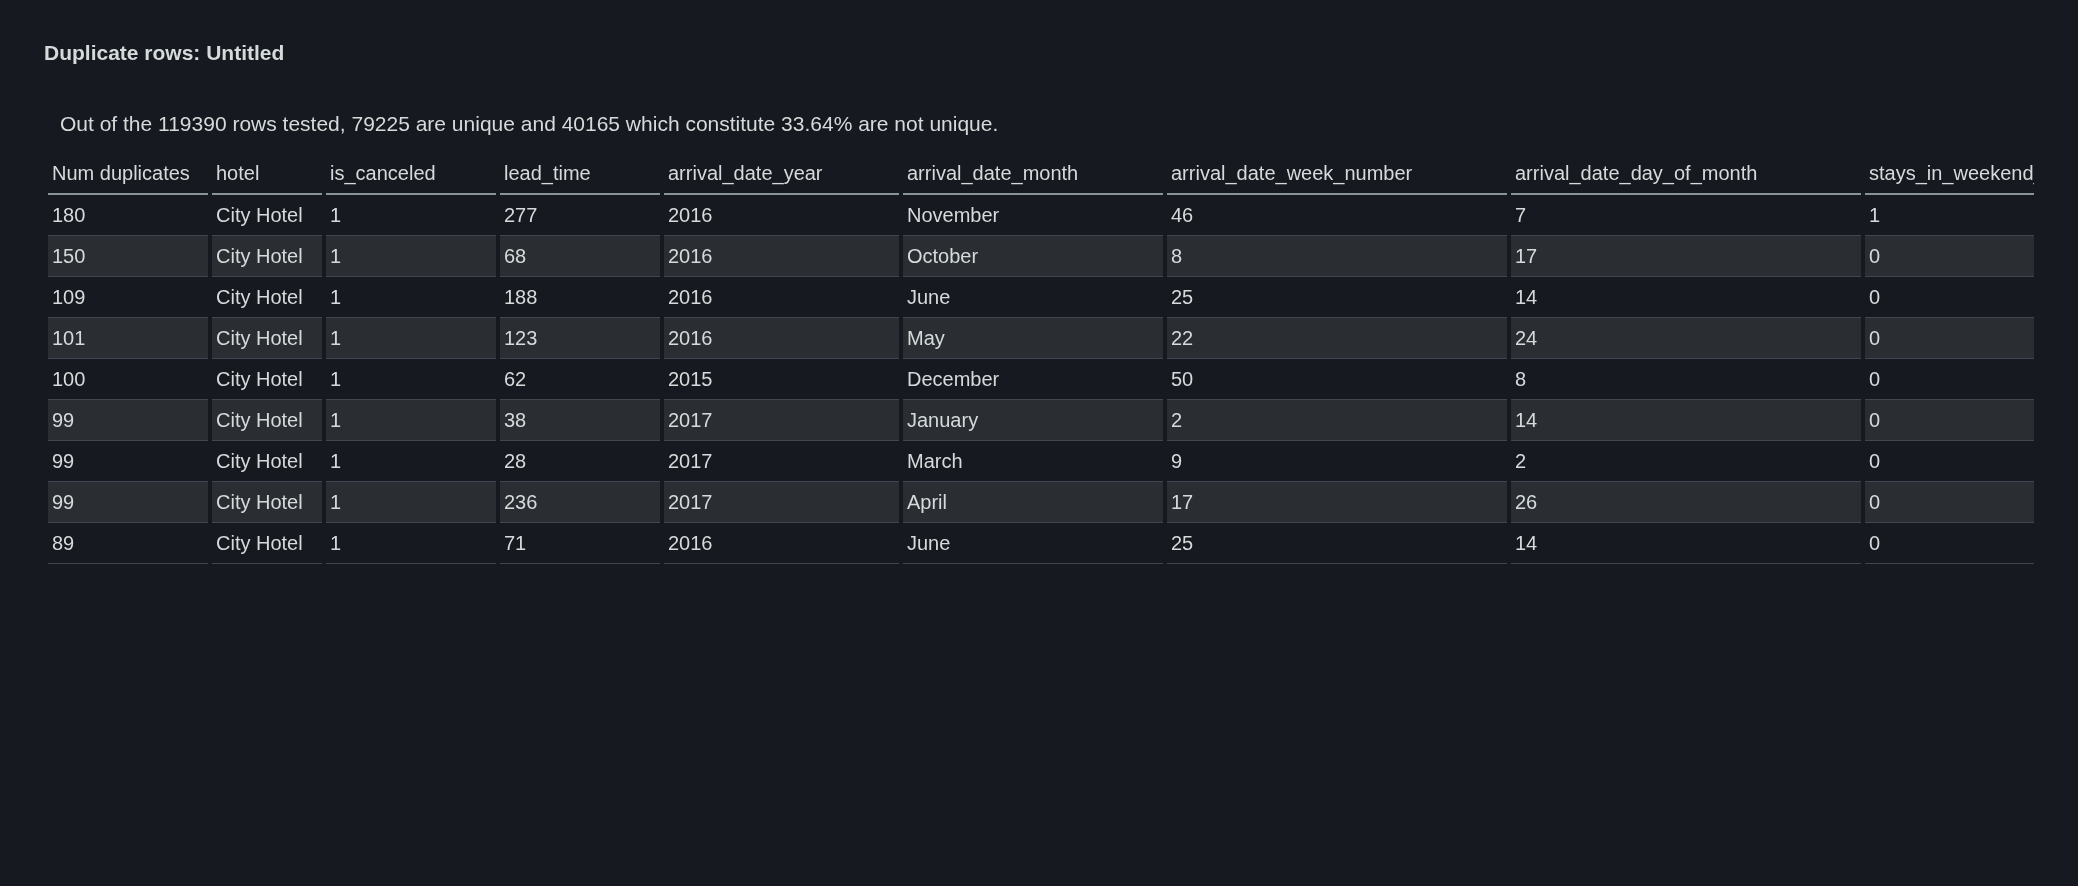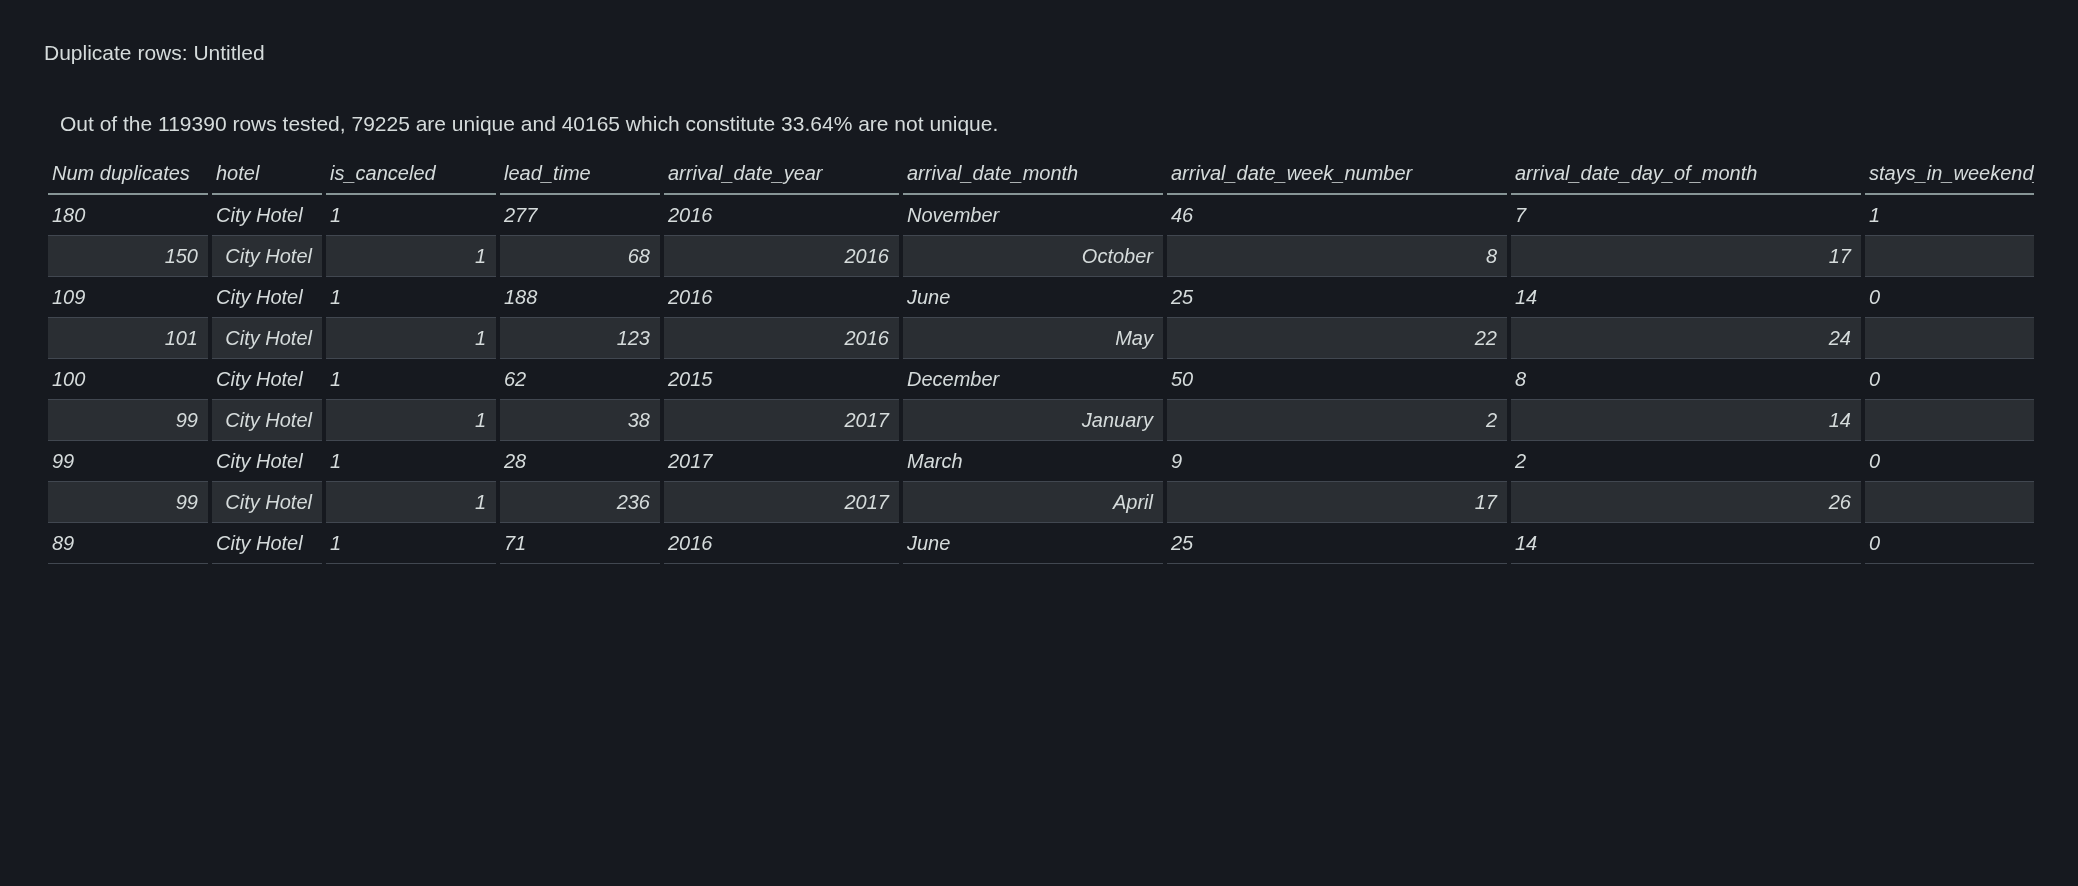--- a/index.html
+++ b/index.html
@@ -20,36 +20,35 @@
   }
   .panel {
     padding: 38px 44px 0 44px;
     width: 100%;
     height: 100%;
     overflow: hidden;
   }
   .title {
     color: #d5dbdb;
     font-size: 21px;
-    font-weight: 400;
+    font-weight: 700;
     margin-bottom: 42px;
   }
   .desc-line {
     color: #d5dbdb;
     font-size: 21px;
     font-weight: 400;
     margin-bottom: 14px;
     white-space: nowrap;
     margin-left: 16px;
   }
   .table-wrap {
     margin-top: 12px;
     overflow: hidden;
     width: 100%;
-    font-style: italic;
   }
   table {
     border-collapse: separate;
     border-spacing: 4px 0;
     table-layout: fixed;
     width: calc(100% + 80px); 
   }
   thead th {
     color: #d5dbdb;
     font-size: 20px;
@@ -65,21 +64,20 @@
     font-size: 20px;
     font-weight: 400;
     padding: 6px 10px 6px 4px;
     border-bottom: 1px solid #414750;
     vertical-align: middle;
     white-space: nowrap;
     overflow: hidden;
   }
   tbody tr.alt td {
     background-color: #2a2e33;
-    text-align: right;
   }
   
   col.c-num   { width: 160px; }
   col.c-hotel { width: 110px; }
   col.c-canc  { width: 170px; }
   col.c-lead  { width: 160px; }
   col.c-year  { width: 235px; }
   col.c-month { width: 260px; }
   col.c-week  { width: 340px; }
   col.c-day   { width: 350px; }

